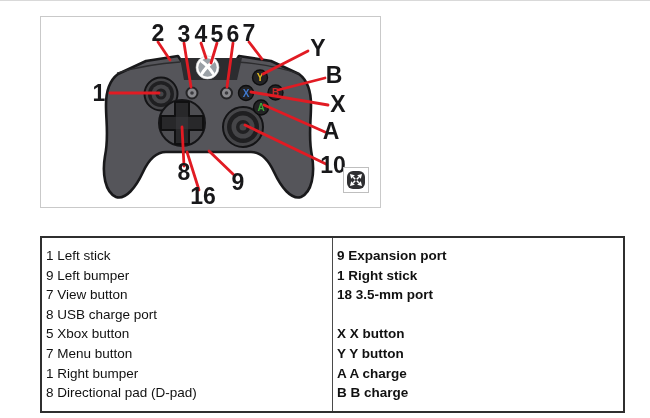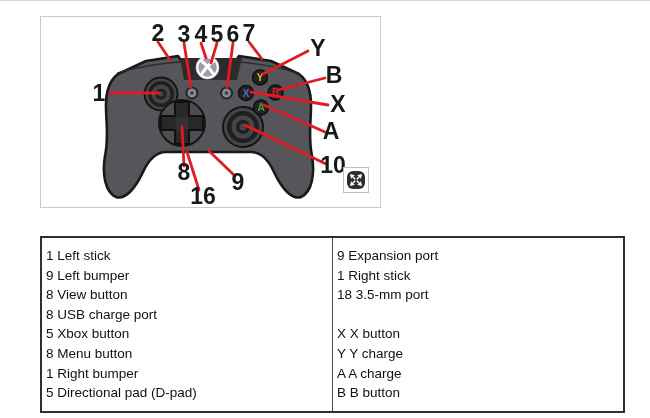--- a/index.html
+++ b/index.html
@@ -38,21 +38,21 @@
   
   .legend{
     position:absolute;left:40px;top:236px;width:585px;height:177px;
     box-sizing:border-box;border-collapse:collapse;table-layout:fixed;
     border:2px solid #2f2f2f;background:#ffffff;
   }
   .legend td{
     vertical-align:top;padding:8px 4px 0 4px;
     font-size:13.5px;color:#111111;
   }
-  .legend td.right{border-left:1px solid #4a4a4a;}
+  .legend td.right{border-left:1px solid #4a4a4a;font-weight:bold;}
   .legend .ll{height:19.6px;line-height:19.6px;white-space:nowrap;}
 </style>
 </head>
 <body>
 
 <div class="page">
   <div class="page-top-line"></div>
 
   <div class="panel">
     <svg width="339" height="190" viewBox="41 17 339 190">
@@ -182,33 +182,33 @@
       </svg>
     </div>
   </div>
 
   <table class="legend">
     <tbody>
         <tr>
       <td>
         <div class="ll">1 Left stick</div>
         <div class="ll">9 Left bumper</div>
-        <div class="ll">8 View button</div>
+        <div class="ll">7 View button</div>
         <div class="ll">8 USB charge port</div>
         <div class="ll">5 Xbox button</div>
-        <div class="ll">8 Menu button</div>
+        <div class="ll">7 Menu button</div>
         <div class="ll">1 Right bumper</div>
-        <div class="ll">5 Directional pad (D-pad)</div>
+        <div class="ll">8 Directional pad (D-pad)</div>
       </td>
       <td class="right">
         <div class="ll">9 Expansion port</div>
         <div class="ll">1 Right stick</div>
         <div class="ll">18 3.5-mm port</div>
         <div class="ll"></div>
         <div class="ll">X X button</div>
-        <div class="ll">Y Y charge</div>
+        <div class="ll">Y Y button</div>
         <div class="ll">A A charge</div>
-        <div class="ll">B B button</div>
+        <div class="ll">B B charge</div>
       </td>
     </tr>
   </tbody>
     </table>
 </div>
 
 </body></html>

